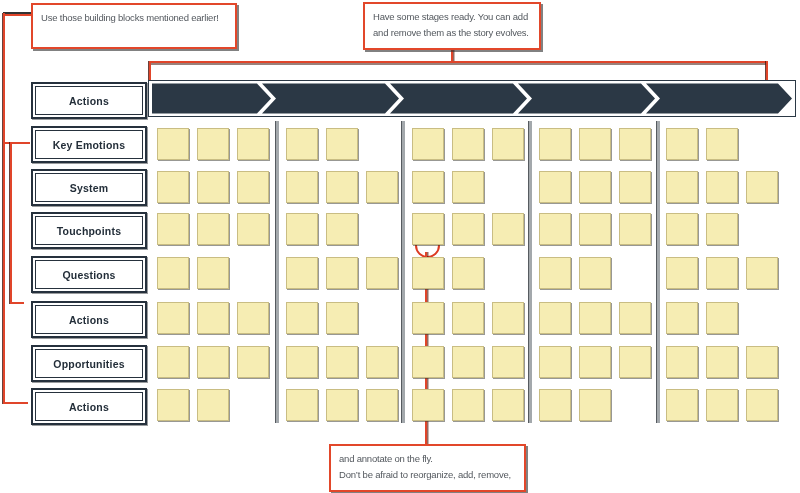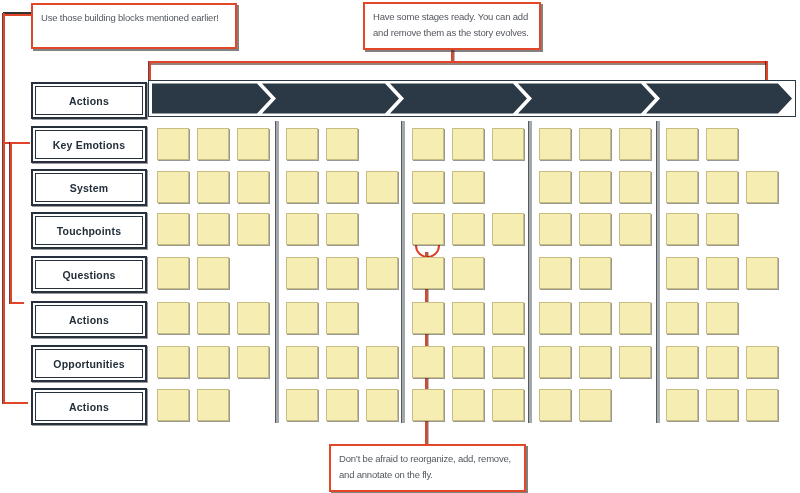--- a/index.html
+++ b/index.html
@@ -56,22 +56,22 @@
   <div class="rl rl-v dark-right" style="left:425px;top:252px;height:192px;"></div>
 
   <div class="callout" style="left:31px;top:3px;width:186px;height:32px;">
     <div>Use those building blocks mentioned earlier!</div>
   </div>
   <div class="callout" style="left:363px;top:2px;width:158px;height:34px;">
     <div>Have some stages ready. You can add</div>
     <div>and remove them as the story evolves.</div>
   </div>
   <div class="callout" style="left:329px;top:444px;width:177px;height:34px;">
+    <div>and annotate on the fly.</div>
     <div>Don’t be afraid to reorganize, add, remove,</div>
-    <div>and annotate on the fly.</div>
   </div>
 
   <svg class="bar" id="stages-bar" width="648" height="37" viewBox="0 0 648 37">
       <rect x="0.5" y="0.5" width="647" height="36" fill="#ffffff" stroke="#2B3845"></rect>
       <polygon points="4,3.5 109,3.5 123,18.5 109,33.5 4,33.5" fill="#2B3845"></polygon>
       <polygon points="114,3.5 237,3.5 251,18.5 237,33.5 114,33.5 128,18.5" fill="#2B3845"></polygon>
       <polygon points="242,3.5 365,3.5 379,18.5 365,33.5 242,33.5 256,18.5" fill="#2B3845"></polygon>
       <polygon points="370,3.5 493,3.5 507,18.5 493,33.5 370,33.5 384,18.5" fill="#2B3845"></polygon>
       <polygon points="498,3.5 630,3.5 644,18.5 630,33.5 498,33.5 512,18.5" fill="#2B3845"></polygon>
     </svg>

